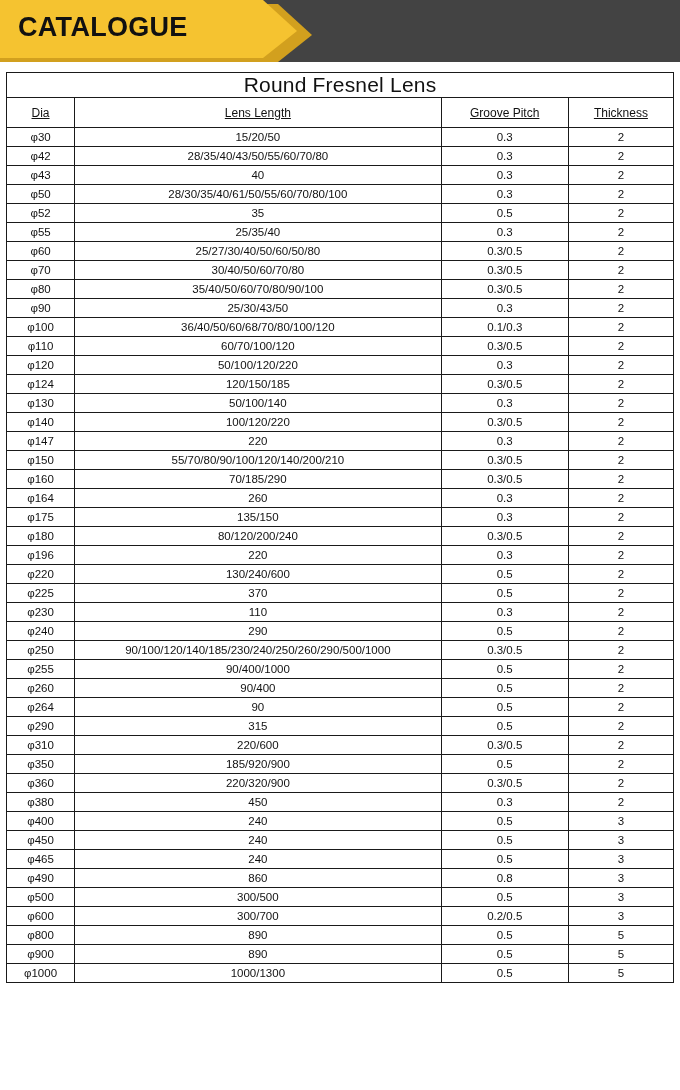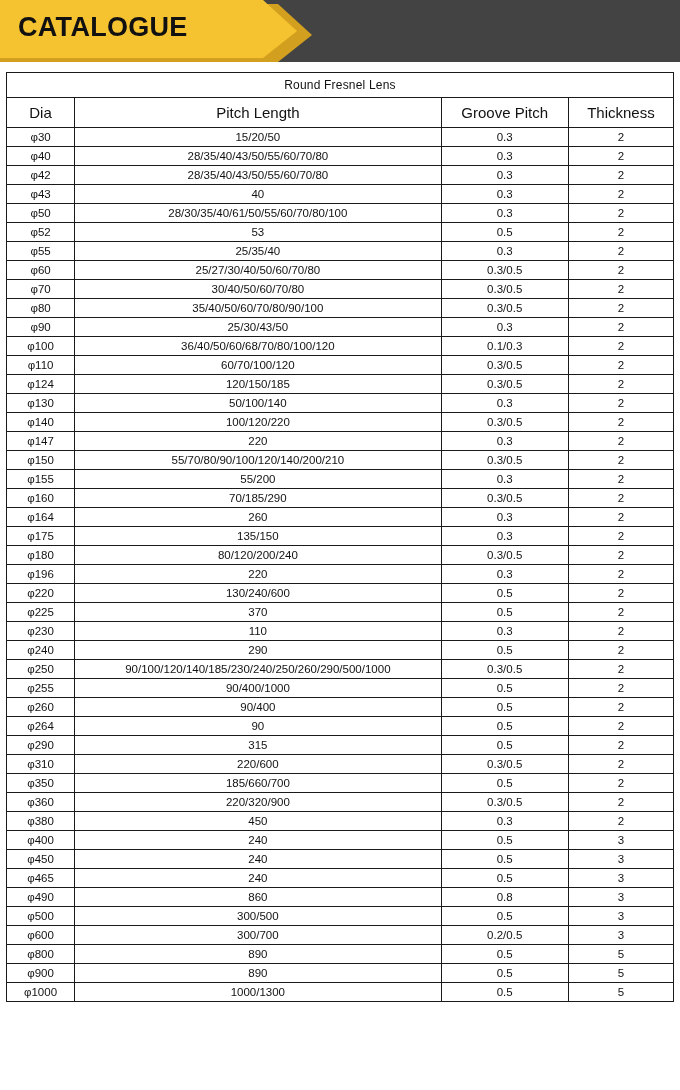--- a/index.html
+++ b/index.html
@@ -75,26 +75,27 @@
     text-align: center;
     color: #111111;
     font-weight: normal;
     padding: 0;
     vertical-align: middle;
     white-space: nowrap;
     overflow: hidden;
   }
   tr.title-row td {
     height: 24px;
-    font-size: 12px;
+    font-size: 21px;
     letter-spacing: 0.2px;
   }
   tr.header-row th {
     height: 29px;
-    font-size: 15px;
+    font-size: 12px;
+    text-decoration: underline;
   }
   tr.data-row td {
     height: 18px;
     font-size: 11.5px;
   }
   .col-dia    { width: 68px; }
   .col-focal  { width: 366px; }
   .col-groove { width: 127px; }
   .col-thick  { width: 105px; }
 </style>
@@ -114,71 +115,65 @@
       <col class="col-focal">
       <col class="col-groove">
       <col class="col-thick">
     </colgroup>
     <thead>
       <tr class="title-row">
         <td colspan="4">Round Fresnel Lens</td>
       </tr>
       <tr class="header-row">
         <th>Dia</th>
-        <th>Pitch Length</th>
+        <th>Lens Length</th>
         <th>Groove Pitch</th>
         <th>Thickness</th>
       </tr>
     </thead>
     <tbody id="table-body">
         <tr class="data-row">
           <td>φ30</td>
           <td>15/20/50</td>
           <td>0.3</td>
           <td>2</td>
         </tr>
         <tr class="data-row">
-          <td>φ40</td>
-          <td>28/35/40/43/50/55/60/70/80</td>
-          <td>0.3</td>
-          <td>2</td>
-        </tr>
-        <tr class="data-row">
           <td>φ42</td>
           <td>28/35/40/43/50/55/60/70/80</td>
           <td>0.3</td>
           <td>2</td>
         </tr>
         <tr class="data-row">
           <td>φ43</td>
           <td>40</td>
           <td>0.3</td>
           <td>2</td>
         </tr>
         <tr class="data-row">
           <td>φ50</td>
           <td>28/30/35/40/61/50/55/60/70/80/100</td>
           <td>0.3</td>
           <td>2</td>
         </tr>
         <tr class="data-row">
           <td>φ52</td>
-          <td>53</td>
+          <td>35</td>
           <td>0.5</td>
           <td>2</td>
         </tr>
         <tr class="data-row">
           <td>φ55</td>
           <td>25/35/40</td>
           <td>0.3</td>
           <td>2</td>
         </tr>
         <tr class="data-row">
           <td>φ60</td>
-          <td>25/27/30/40/50/60/70/80</td>
+          <td>25/27/30/40/50/60/50/80</td>
           <td>0.3/0.5</td>
           <td>2</td>
         </tr>
         <tr class="data-row">
           <td>φ70</td>
           <td>30/40/50/60/70/80</td>
           <td>0.3/0.5</td>
           <td>2</td>
         </tr>
         <tr class="data-row">
@@ -199,20 +194,26 @@
           <td>0.1/0.3</td>
           <td>2</td>
         </tr>
         <tr class="data-row">
           <td>φ110</td>
           <td>60/70/100/120</td>
           <td>0.3/0.5</td>
           <td>2</td>
         </tr>
         <tr class="data-row">
+          <td>φ120</td>
+          <td>50/100/120/220</td>
+          <td>0.3</td>
+          <td>2</td>
+        </tr>
+        <tr class="data-row">
           <td>φ124</td>
           <td>120/150/185</td>
           <td>0.3/0.5</td>
           <td>2</td>
         </tr>
         <tr class="data-row">
           <td>φ130</td>
           <td>50/100/140</td>
           <td>0.3</td>
           <td>2</td>
@@ -229,26 +230,20 @@
           <td>0.3</td>
           <td>2</td>
         </tr>
         <tr class="data-row">
           <td>φ150</td>
           <td>55/70/80/90/100/120/140/200/210</td>
           <td>0.3/0.5</td>
           <td>2</td>
         </tr>
         <tr class="data-row">
-          <td>φ155</td>
-          <td>55/200</td>
-          <td>0.3</td>
-          <td>2</td>
-        </tr>
-        <tr class="data-row">
           <td>φ160</td>
           <td>70/185/290</td>
           <td>0.3/0.5</td>
           <td>2</td>
         </tr>
         <tr class="data-row">
           <td>φ164</td>
           <td>260</td>
           <td>0.3</td>
           <td>2</td>
@@ -326,21 +321,21 @@
           <td>2</td>
         </tr>
         <tr class="data-row">
           <td>φ310</td>
           <td>220/600</td>
           <td>0.3/0.5</td>
           <td>2</td>
         </tr>
         <tr class="data-row">
           <td>φ350</td>
-          <td>185/660/700</td>
+          <td>185/920/900</td>
           <td>0.5</td>
           <td>2</td>
         </tr>
         <tr class="data-row">
           <td>φ360</td>
           <td>220/320/900</td>
           <td>0.3/0.5</td>
           <td>2</td>
         </tr>
         <tr class="data-row">

